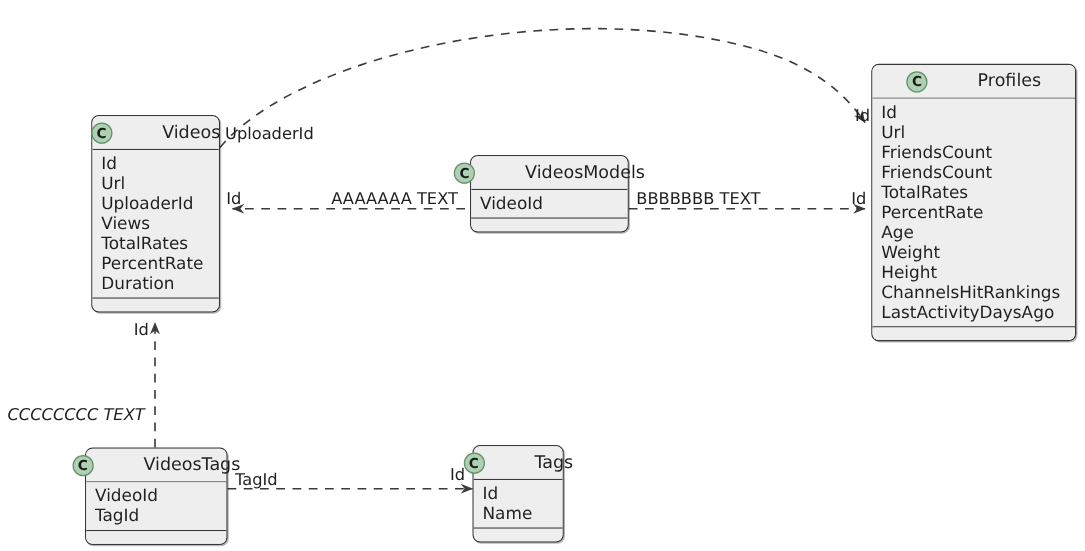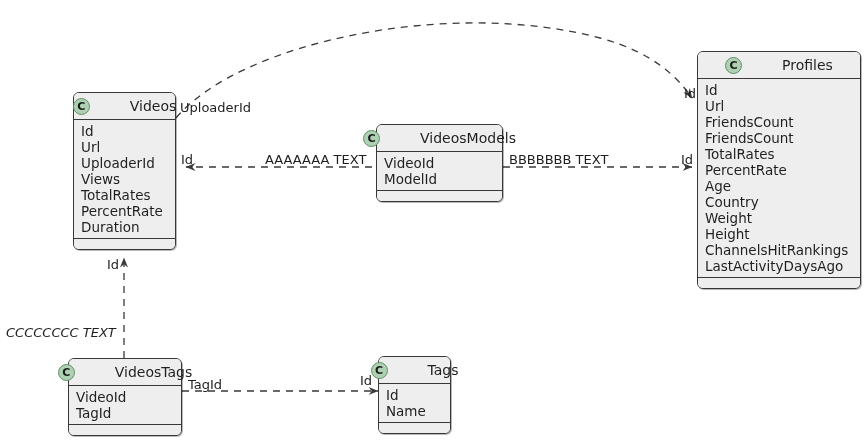--- a/index.html
+++ b/index.html
@@ -159,39 +159,37 @@
     <div class="uml-methods"></div>
   </div>
 
   <div class="uml-class" style="left:376px; top:124px; width:127px;">
     <div class="uml-header">
       <span class="class-icon">C</span>
       <span class="class-title">VideosModels</span>
     </div>
     <div class="uml-attrs">
       <div class="attr">VideoId</div>
-      <div class="attr">ModelId</div>
     </div>
     <div class="uml-methods"></div>
   </div>
 
   <div class="uml-class" style="left:697px; top:51px; width:164px;">
     <div class="uml-header">
       <span class="class-icon">C</span>
       <span class="class-title">Profiles</span>
     </div>
     <div class="uml-attrs">
       <div class="attr">Id</div>
       <div class="attr">Url</div>
       <div class="attr">FriendsCount</div>
       <div class="attr">FriendsCount</div>
       <div class="attr">TotalRates</div>
       <div class="attr">PercentRate</div>
       <div class="attr">Age</div>
-      <div class="attr">Country</div>
       <div class="attr">Weight</div>
       <div class="attr">Height</div>
       <div class="attr">ChannelsHitRankings</div>
       <div class="attr">LastActivityDaysAgo</div>
     </div>
     <div class="uml-methods"></div>
   </div>
 
   <div class="uml-class" style="left:68px; top:358px; width:114px;">
     <div class="uml-header">

